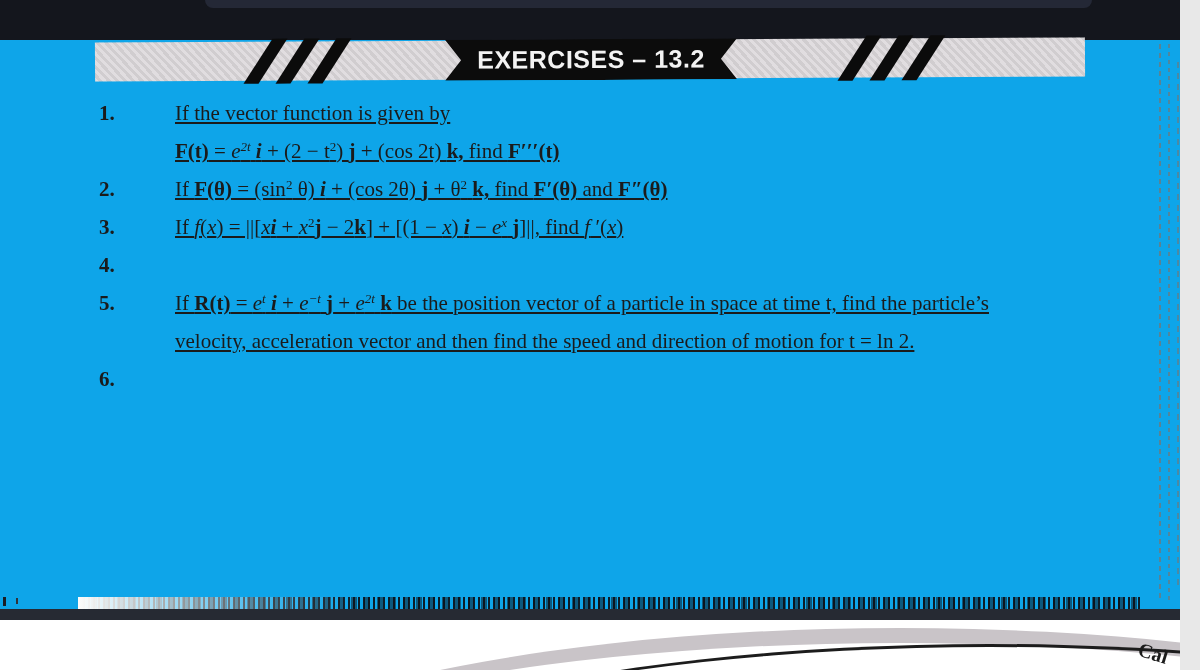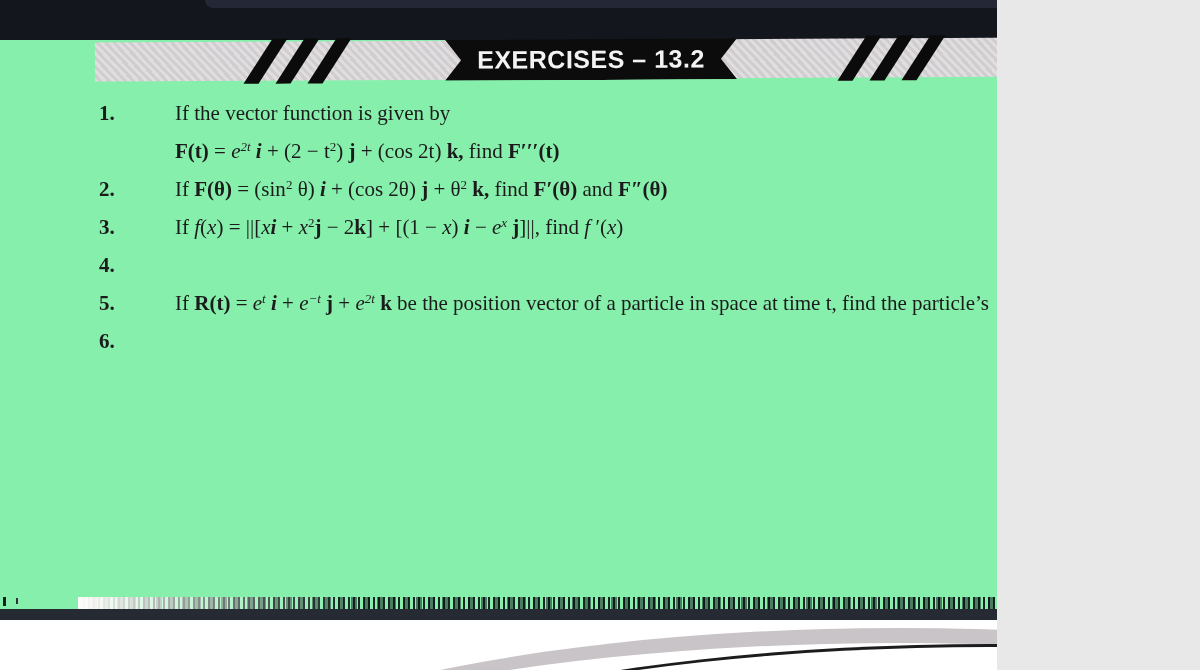--- a/index.html
+++ b/index.html
@@ -1,16 +1,16 @@
 <!DOCTYPE html>
 <html><head>
 <meta charset="utf-8">
 <style>
   html,body{margin:0;padding:0;background:#e8e8e8;}
-  .screen{position:relative;width:997px;height:670px;background:#86efac;overflow:hidden;
+  .screen{position:relative;width:1180px;height:670px;background:#0ea5e9;overflow:hidden;
           font-family:"Liberation Serif","DejaVu Serif",serif;}
 
   
   .top-bar{position:absolute;top:0;left:0;width:1200px;height:40px;background:#14161d;}
   .top-accent{position:absolute;top:0;left:205px;width:887px;height:8px;background:#242836;
               border-radius:0 0 9px 9px;}
 
   
   .banner{position:absolute;top:40px;left:95px;width:990px;height:39px;background:#d8d4d7;
           transform:rotate(-0.3deg);
@@ -22,21 +22,21 @@
   .ribbon{position:absolute;left:350px;top:-1px;width:292px;height:41px;background:#0c0c0c;
           display:flex;align-items:center;justify-content:center;
           clip-path:polygon(0 0,100% 0,94.5% 50%,100% 100%,0 100%,5.5% 50%);}
   .ribbon-title{font-family:"Liberation Sans","DejaVu Sans",sans-serif;font-weight:700;
                 font-size:25px;color:#f3f3f3;letter-spacing:.5px;white-space:nowrap;}
 
   
   .content{position:absolute;top:94px;left:0;width:1200px;color:#1b1b1b;font-size:21px;}
   .problem{display:flex;padding-left:99px;}
   .num{width:76px;font-weight:700;line-height:38px;flex-shrink:0;}
-  .line{line-height:38px;white-space:nowrap;}
+  .line{line-height:38px;white-space:nowrap;text-decoration:underline;}
   .sb{font-weight:700;}
   .si{font-style:italic;}
   .ssup{font-size:13px;position:relative;top:-7px;line-height:0;margin-top:46px;}
 
   
   .edge-lines{position:absolute;top:44px;left:1157px;width:28px;height:556px;}
   .edge-line{position:absolute;top:0;width:2px;height:100%;
              background:repeating-linear-gradient(180deg,rgba(150,103,79,.55) 0 5px,rgba(150,103,79,0) 5px 9px);}
   .el1{left:2px;}
   .el2{left:11px;background:repeating-linear-gradient(180deg,rgba(150,103,79,.5) 0 4px,rgba(150,103,79,0) 4px 8px);}
@@ -111,20 +111,21 @@
           <div class="line"><span>If </span><span class="si">f</span><span>(</span><span class="si">x</span><span>) = ||[</span><span class="si">x</span><span class="sb si">i</span><span> + </span><span class="si">x</span><span class="ssup">2</span><span class="sb">j</span><span> − 2</span><span class="sb">k</span><span>] + [(1 − </span><span class="si">x</span><span>) </span><span class="sb si">i</span><span> − </span><span class="si">e</span><span class="si ssup">x</span><span> </span><span class="sb">j</span><span>]||, find </span><span class="si">f</span><span> ′(</span><span class="si">x</span><span>)</span></div>
         </div>
       </div>
       <div class="problem">
         <div class="num">4.</div>
       </div>
       <div class="problem">
         <div class="num">5.</div>
         <div class="lines">
           <div class="line"><span>If </span><span class="sb">R(t)</span><span> = </span><span class="si">e</span><span class="si ssup">t</span><span> </span><span class="sb si">i</span><span> + </span><span class="si">e</span><span class="si ssup">−t</span><span> </span><span class="sb">j</span><span> + </span><span class="si">e</span><span class="si ssup">2t</span><span> </span><span class="sb">k</span><span> be the position vector of a particle in space at time t, find the particle’s</span></div>
+          <div class="line"><span>velocity, acceleration vector and then find the speed and direction of motion for  t = ln 2.</span></div>
         </div>
       </div>
       <div class="problem">
         <div class="num">6.</div>
         <div class="lines">
         </div>
       </div>
     </div>
 
   <div class="edge-lines">

